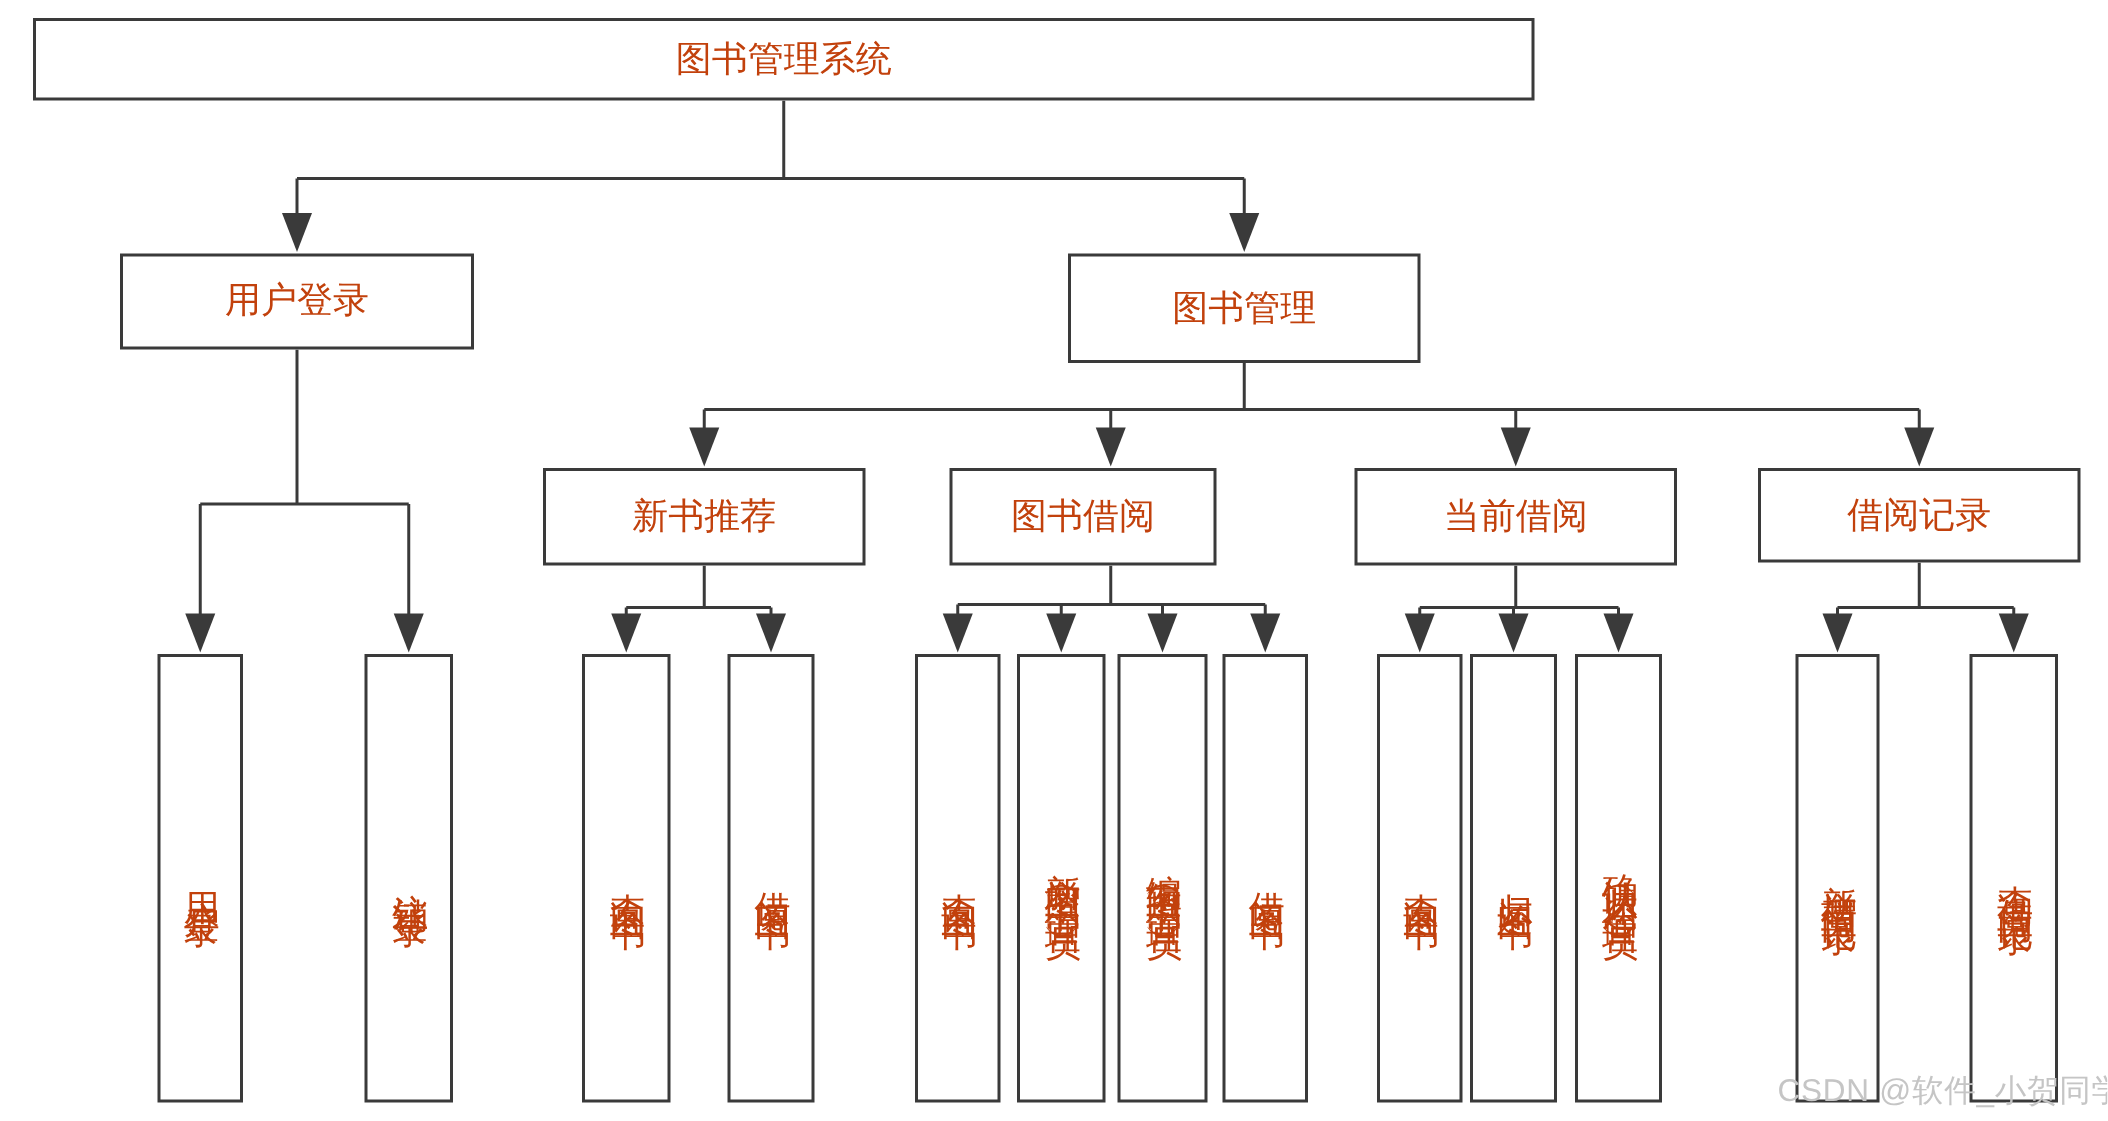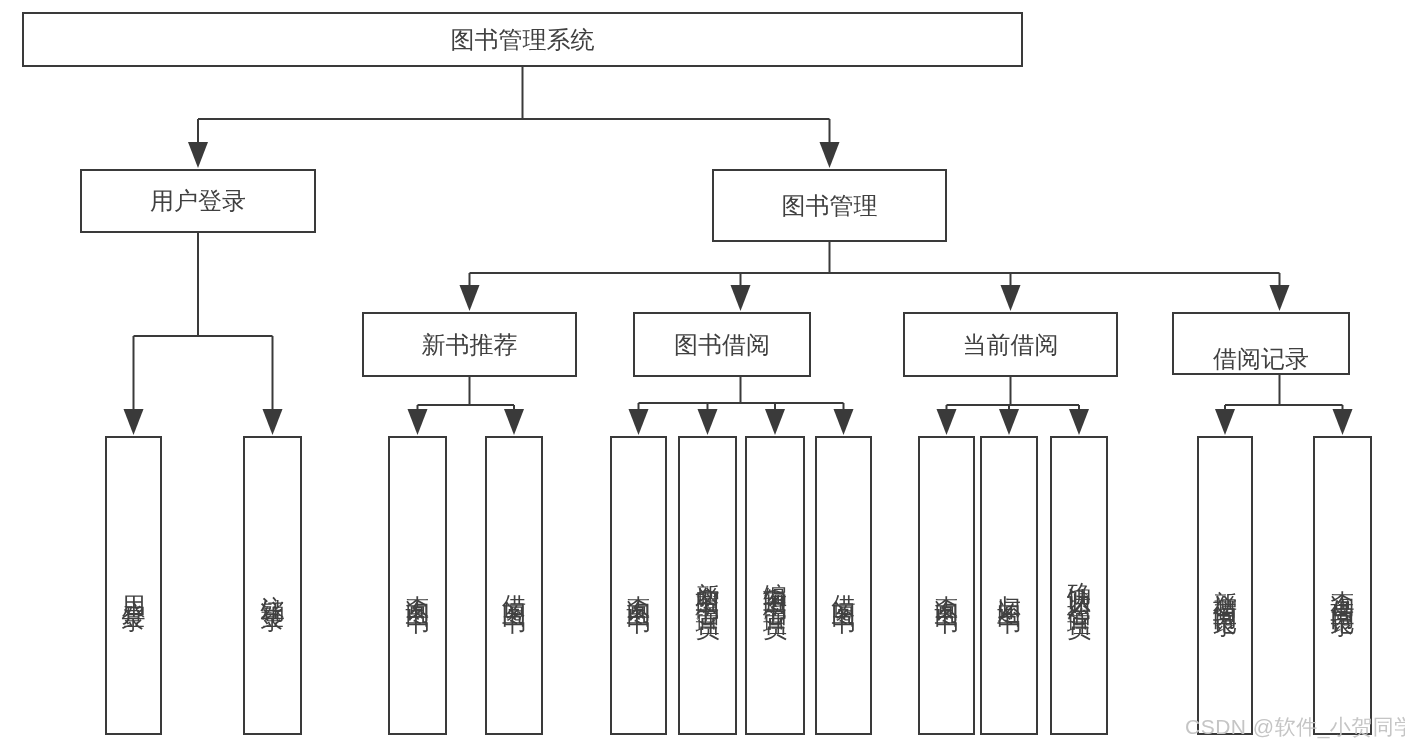--- a/index.html
+++ b/index.html
@@ -18,21 +18,21 @@
     z-index: 1;
   }
   .node {
     position: absolute;
     box-sizing: border-box;
     border: 2px solid #3a3a3a;
     background: #ffffff;
     display: flex;
     align-items: center;
     justify-content: center;
-    color: #404040;
+    color: #c2410c;
     font-size: 24px;
     z-index: 2;
   }
   .node .label { white-space: nowrap; line-height: 1.15; }
   .node.vertical .label {
     writing-mode: vertical-rl;
     letter-spacing: 5px;
     line-height: 1;
   }
   .watermark {
@@ -116,21 +116,21 @@
     </div>
     <div class="node" style="left: 362px; top: 312px; width: 215px; height: 65px;">
       <span class="label">新书推荐</span>
     </div>
     <div class="node" style="left: 633px; top: 312px; width: 178px; height: 65px;">
       <span class="label">图书借阅</span>
     </div>
     <div class="node" style="left: 903px; top: 312px; width: 215px; height: 65px;">
       <span class="label">当前借阅</span>
     </div>
-    <div class="node" style="left: 1172px; top: 312px; width: 178px; height: 63px; align-items: flex-end;">
+    <div class="node" style="left: 1172px; top: 312px; width: 215px; height: 63px;">
       <span class="label">借阅记录</span>
     </div>
     <div class="node vertical" style="left: 105px; top: 436px; width: 57px; height: 299px;">
       <span class="label">用户登录</span>
     </div>
     <div class="node vertical" style="left: 243px; top: 436px; width: 59px; height: 299px;">
       <span class="label">注销登录</span>
     </div>
     <div class="node vertical" style="left: 388px; top: 436px; width: 59px; height: 299px;">
       <span class="label">查询图书</span>

